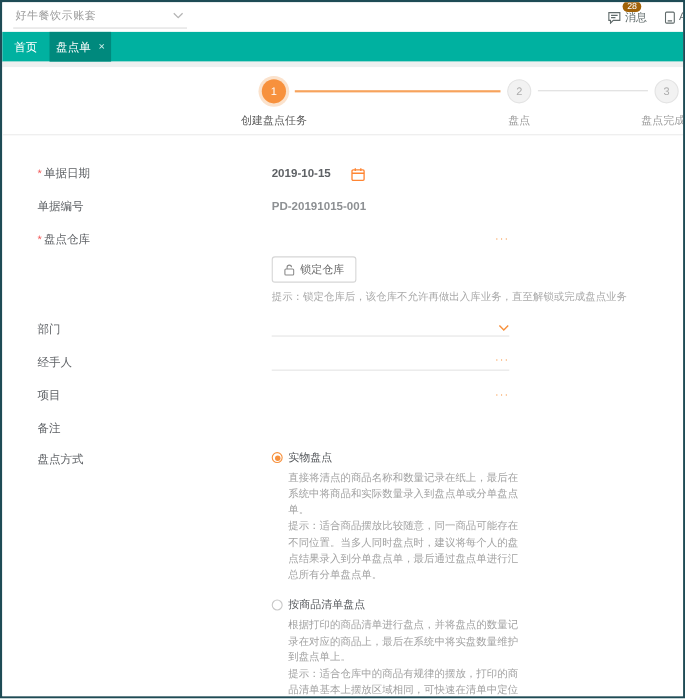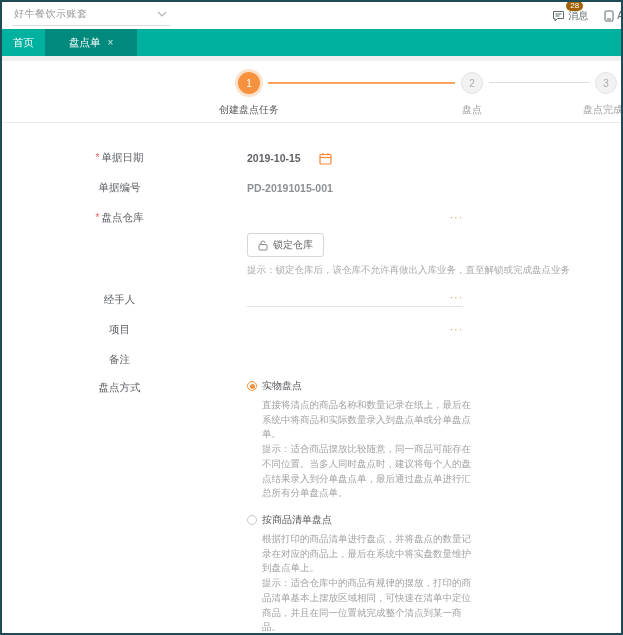--- a/index.html
+++ b/index.html
@@ -16,21 +16,21 @@
                  border-bottom:1px solid #dcdcdc; padding:2px 3px 4px 2px; cursor:pointer;text-align:center; }
   .acct-select .txt { font-size:10px; color:#9b9b9b; letter-spacing:.5px; }
   .top-right { display:flex; align-items:center; gap:16px; margin-right:-14px; }
   .top-item { position:relative; display:flex; align-items:center; gap:3px;
               font-size:10px; color:#5f6a6a; cursor:pointer; }
   .badge { position:absolute; top:-8px; left:14px; background:#a16207; color:#fff;
            font-size:8px; line-height:10px; padding:0 4px; border-radius:6px; }
   
   .tabbar { height:27px; background:#00b1a0; display:flex; color:#fff; font-size:10.5px; }
   .tab { display:flex; align-items:center; padding:0 11px; cursor:pointer; }
-  .tab.active { background:#00897d; padding:0 24px; }
+  .tab.active { background:#00897d; padding:0 6px; }
   .tab .close { margin-left:7px; font-size:10px; color:#cfeeea; }
   .gap { height:5px; background:#eef0f0; }
   
   .panel { background:#fff; height:572px; overflow:hidden; }
   
   .stepper { position:relative; height:62px; border-bottom:1px solid #ebebeb; }
   .step-circle { position:absolute; top:11px; width:22px; height:22px; border-radius:50%;
                  font-size:10px; display:flex; align-items:center; justify-content:center; }
   .step-circle.active { background:#f7913d; color:#fff; box-shadow:0 0 0 3px #fbe2cc; }
   .step-circle.idle { background:#f2f2f2; border:1px solid #e3e3e3; color:#adadad; }
@@ -38,21 +38,21 @@
   .step-line.done { background:#f7a35c; height:2px; }
   .step-line.todo { background:#dcdcdc; }
   .step-label { position:absolute; top:42px; font-size:10px; transform:translateX(-50%); white-space:nowrap; }
   .step-label.active { color:#5a5a5a; }
   .step-label.idle { color:#9c9c9c; }
   
   .form { padding-top:26px; font-size:10.5px; color:#5f6266; }
   .row { display:flex; align-items:center; min-height:18px; margin-bottom:12px; }
   .row.tight { margin-bottom:6px; }
   .row.start { align-items:flex-start; }
-  .lab { flex:0 0 245px; text-align:center; padding-right:10px; color:#5f6266; }
+  .lab { flex:0 0 245px; text-align:left; padding-right:10px; color:#5f6266;padding-left:32px; }
   .req { color:#f25b5b; margin-right:2px; font-size:10px; }
   .ctrl { display:flex; align-items:center; }
   .ctrl.wide { width:216px; justify-content:space-between; }
   .ctrl.underline { border-bottom:1px solid #e4e4e4; padding-bottom:4px; }
   .val { color:#5f6266;font-weight:bold; }
   .val.gray { color:#8d9093; }
   .ellipsis-btn { color:#f7913d; font-size:10px; letter-spacing:1px; cursor:pointer; line-height:8px; }
   .cal-icon { margin-left:18px; cursor:pointer; display:flex; }
   .lock-btn { display:inline-flex; align-items:center; gap:5px; border:1px solid #d6d6d6;
               border-radius:3px; background:#fff; padding:4px 10px; font-size:10px;
@@ -186,20 +186,31 @@
           </span>
           <span>锁定仓库</span>
         </button>
       </div>
 
       <div class="row" style="margin-bottom:12px;">
         <div class="lab"></div>
         <div class="hint">提示：锁定仓库后，该仓库不允许再做出入库业务，直至解锁或完成盘点业务</div>
       </div>
 
+      <div class="row">
+        <div class="lab">部门</div>
+        <div class="ctrl wide underline">
+          <span class="val"></span>
+          <span>
+            <svg width="10" height="6" viewBox="0 0 10 6">
+                <polyline points="1,1 5,5 9,1" fill="none" stroke="#f7913d" stroke-width="1.3"></polyline>
+              </svg>
+          </span>
+        </div>
+      </div>
 
       <div class="row">
         <div class="lab">经手人</div>
         <div class="ctrl wide underline">
           <span class="val"></span>
           <span class="ellipsis-btn">···</span>
         </div>
       </div>
 
       <div class="row">

